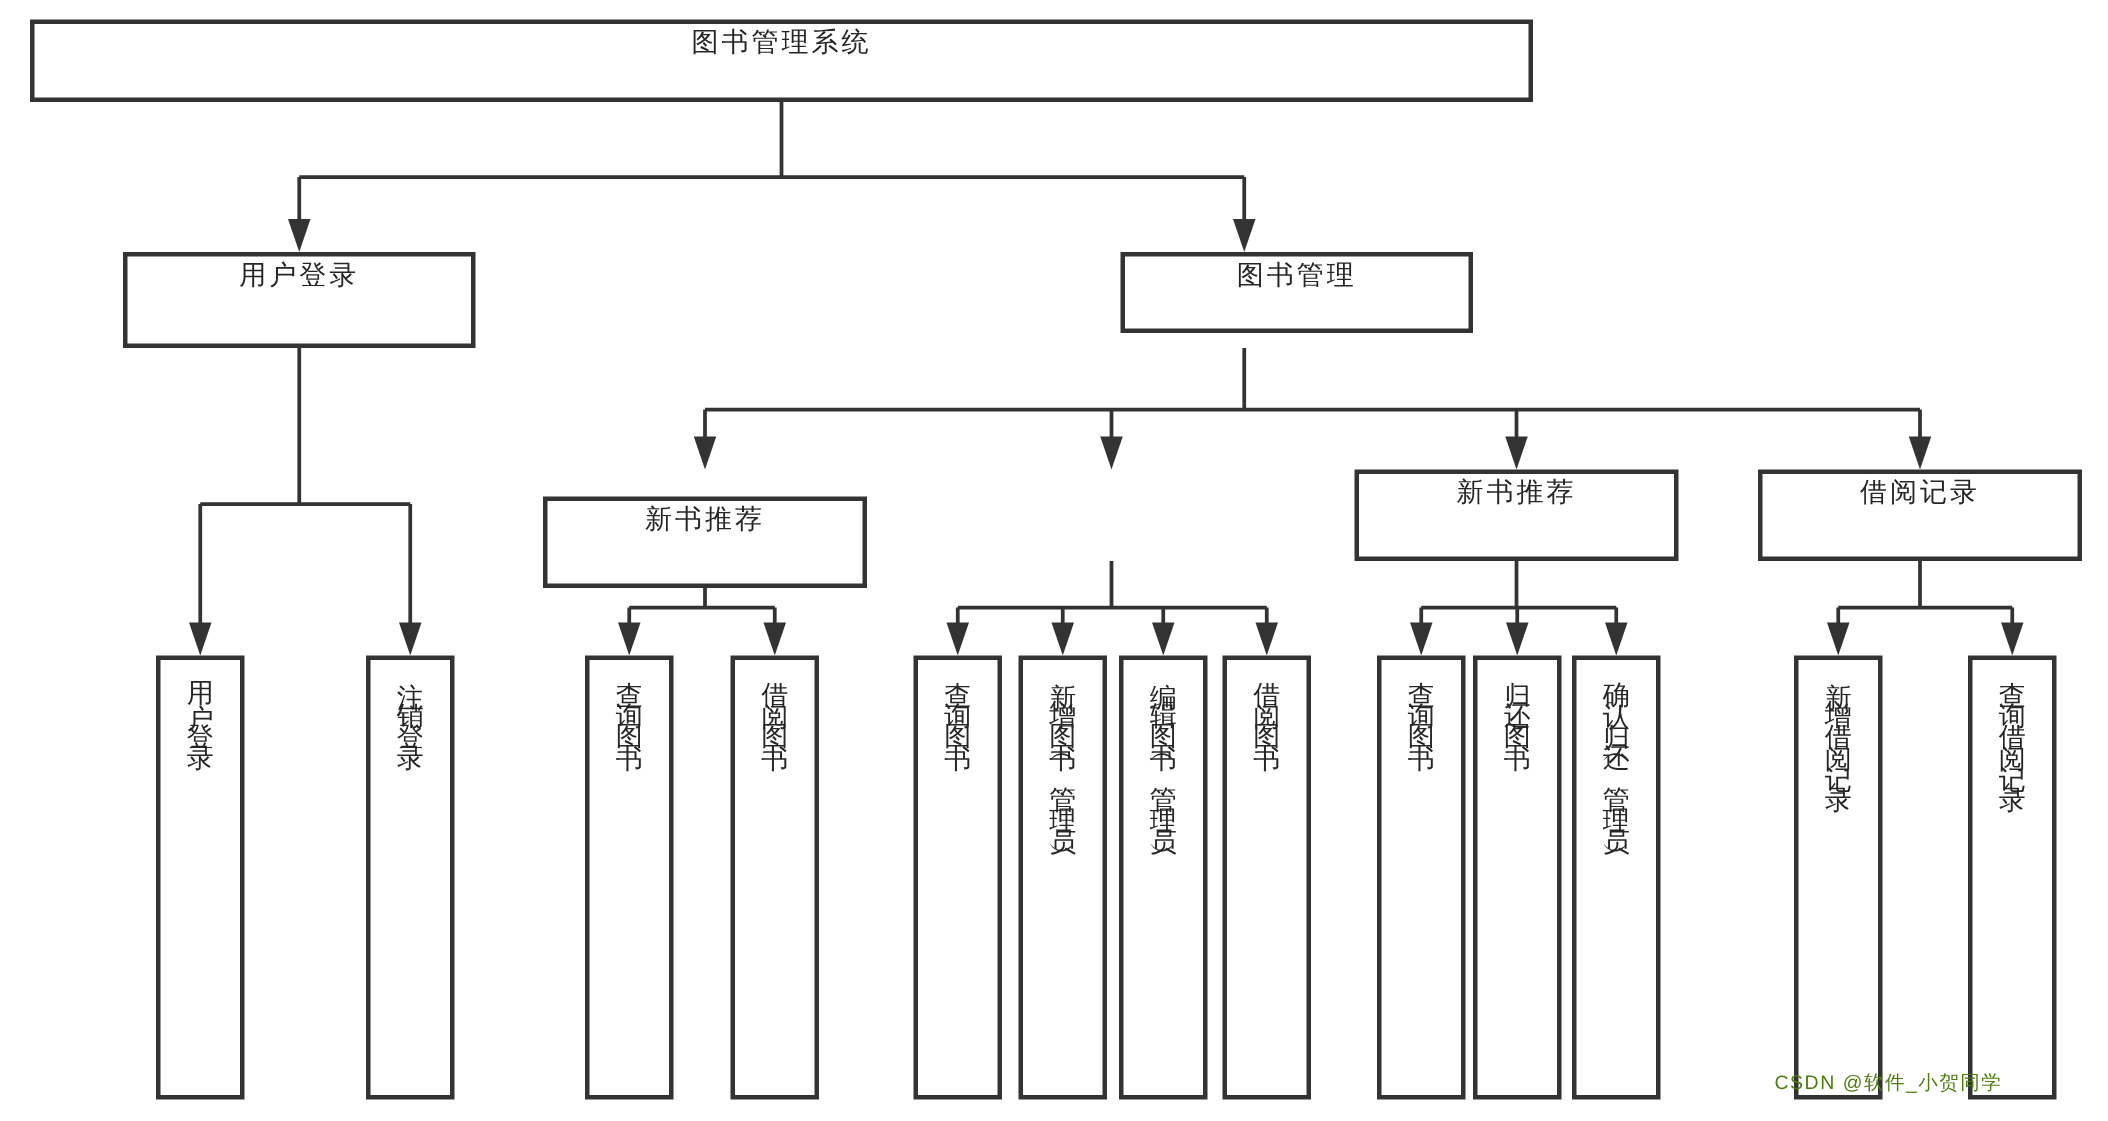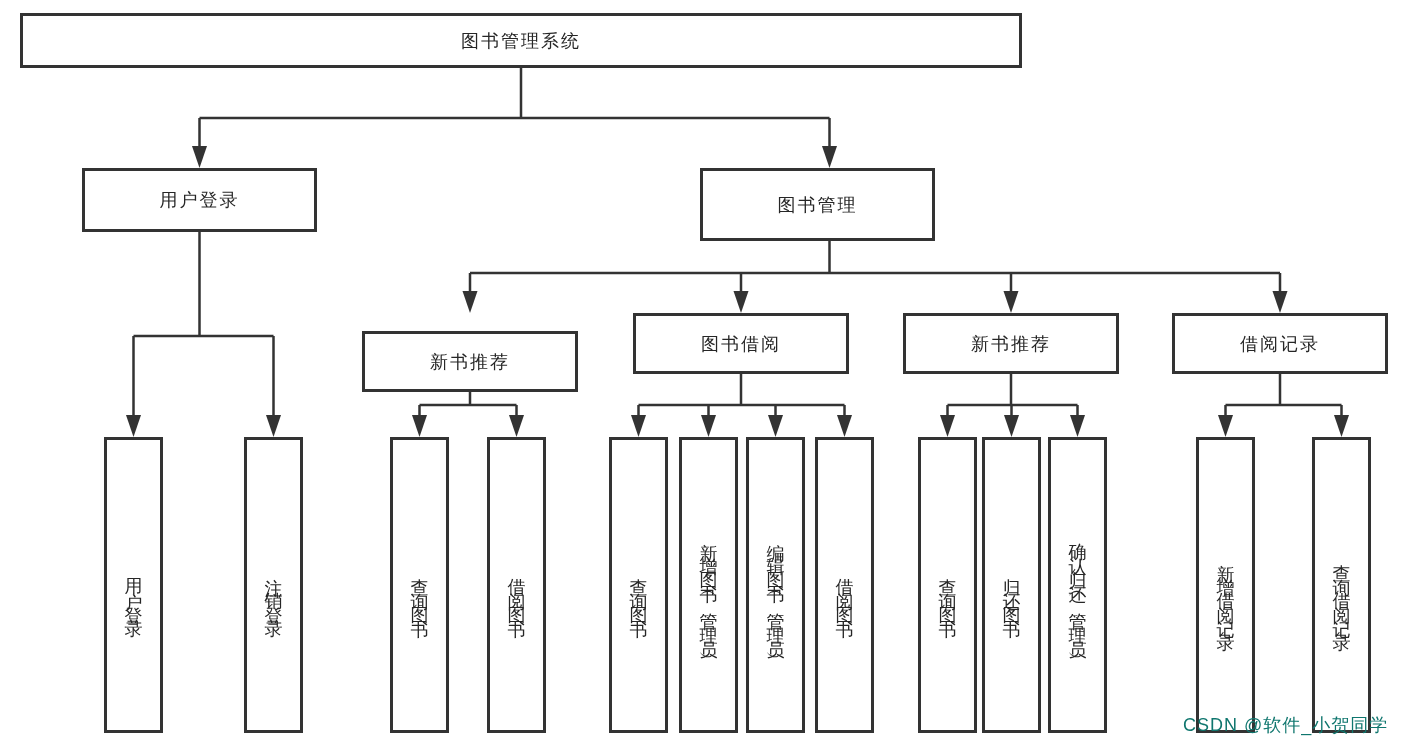--- a/index.html
+++ b/index.html
@@ -3,30 +3,30 @@
 <meta charset="utf-8">
 <style>
   html,body{margin:0;padding:0;background:#ffffff;}
   .canvas{
     position:relative;width:1405px;height:747px;background:#ffffff;
     font-family:"Liberation Sans","DejaVu Sans",sans-serif;overflow:hidden;
   }
   .connectors{position:absolute;left:0;top:0;width:1405px;height:747px;}
   .n{
     position:absolute;box-sizing:border-box;background:#ffffff;
-    border:3px solid #333333;display:flex;align-items:center;justify-content:center;
+    border:3px solid #333333;display:flex;align-items:flex-start;justify-content:center;
     font-size:18px;color:#262626;
   }
   .n.h span{letter-spacing:2px;white-space:nowrap;}
   .n.v span{
     writing-mode:vertical-rl;text-orientation:mixed;
     letter-spacing:14px;line-height:1;margin-bottom:-14px;white-space:nowrap;
   }
   .watermark{
-    position:absolute;left:1183px;top:713px;font-size:18px;color:#0f766e;
+    position:absolute;left:1183px;top:713px;font-size:13px;color:#4d7c0f;
     letter-spacing:1px;white-space:nowrap;
   }
 </style>
 </head>
 <body>
 
 <div class="canvas">
 
   <svg class="connectors" viewBox="0 0 1405 747" xmlns="http://www.w3.org/2000/svg">
     <defs>
@@ -87,29 +87,26 @@
     <use href="#arrow" transform="translate(1341.5,437)"></use>
   </svg>
 
   <div class="n h" style="left:20px;top:13px;width:1002px;height:55px;">
     <span>图书管理系统</span>
   </div>
 
   <div class="n h" style="left:82px;top:168px;width:235px;height:64px;">
     <span>用户登录</span>
   </div>
-  <div class="n h" style="left:700px;top:168px;width:235px;height:73px;">
+  <div class="n h" style="left:747px;top:168px;width:235px;height:54px;">
     <span>图书管理</span>
   </div>
 
   <div class="n h" style="left:362px;top:313px;width:216px;height:61px;margin-top:18px;">
     <span>新书推荐</span>
-  </div>
-  <div class="n h" style="left:633px;top:313px;width:216px;height:61px;">
-    <span>图书借阅</span>
   </div>
   <div class="n h" style="left:903px;top:313px;width:216px;height:61px;">
     <span>新书推荐</span>
   </div>
   <div class="n h" style="left:1172px;top:313px;width:216px;height:61px;">
     <span>借阅记录</span>
   </div>
 
   <div class="n v" style="left:104px;top:437px;width:59px;height:296px;">
     <span>用户登录</span>

